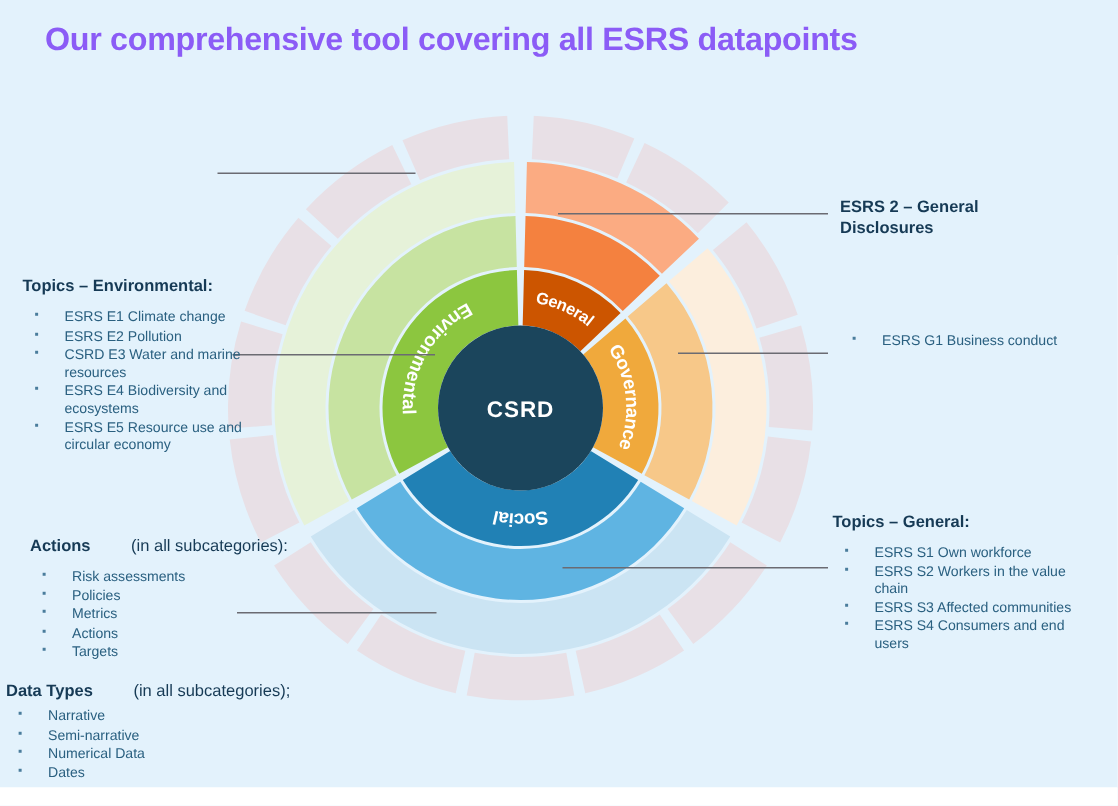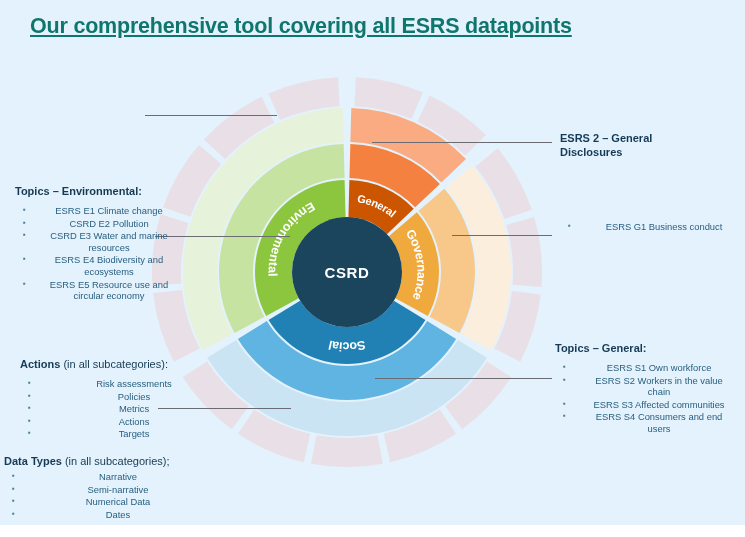--- a/index.html
+++ b/index.html
@@ -48,26 +48,26 @@
   }
   .block-heading {
     font-size: 11px;
     font-weight: bold;
     color: #163a55;
     line-height: 14px;
     margin: 0 0 0 0;
   }
   .block-heading .light {
     font-weight: normal;
+    padding-left: 24px;
   }
   ul.bullets {
     list-style: none;
     margin: 7px 0 0 0;
     padding: 0;
-    text-align: center;
   }
   ul.bullets.tight {
     margin-top: 3px;
   }
   ul.bullets li {
     position: relative;
     padding-left: 28px;
     font-size: 9.4px;
     line-height: 11.6px;
     color: #2a6080;
@@ -112,21 +112,21 @@
     fill: #ffffff;
     font-size: 15px;
     letter-spacing: 0.6px;
   }
 </style>
 </head>
 <body>
 
 <div id="slide" style="background: rgb(227, 242, 252);">
 
-  <div id="page-title" style="color: #0f766e; text-decoration: underline;">Our comprehensive tool covering all ESRS datapoints</div>
+  <div id="page-title" style="color: #8b5cf6;">Our comprehensive tool covering all ESRS datapoints</div>
 
   <svg id="sunburst" width="390" height="390" viewBox="0 0 390 390">
     <g id="sunburst-slices">
         <path d="M 197.40827924432432 103.03152610224873 A 92 92 0 0 1 261.73444213313047 131.67137903617464 L 234.89559040567582 157.14049833684354 A 55 55 0 0 0 196.43973215693302 140.01884712634435 Z" fill="#cc5500"></path>
         <path d="M 198.35064938340776 67.04386240312867 A 128 128 0 0 1 287.8479194895728 106.8906143111995 L 263.18519087515506 130.29466988478714 A 94 94 0 0 0 197.46063314094008 101.03221145229762 Z" fill="#f4813f"></path>
         <path d="M 199.2930195224912 31.056198704008608 A 164 164 0 0 1 313.9613968460152 82.10984958622436 L 289.2986682315974 105.513905159812 A 130 130 0 0 0 198.4030032800235 65.04454775317757 Z" fill="#fbab82"></path>
         <path d="M 203.84578268520448 0.20073889081061225 A 195 195 0 0 1 270.8791702773402 15.368845914684385 L 259.59457572327426 42.08322267609029 A 166 166 0 0 0 202.5302560294561 29.17088541474135 Z" fill="#e8e0e6"></path>
         <path d="M 277.71888743535106 18.414084192827772 A 195 195 0 0 1 333.8450789682443 58.080154665943326 L 313.1963236345054 78.44259320280304 A 166 166 0 0 0 265.4171041757347 44.67557936415082 Z" fill="#e8e0e6"></path>
         <path d="M 264.9573488352029 135.2507795536231 A 92 92 0 0 1 275.8511743649008 238.89860594388398 L 243.3349411964081 221.24373181427848 A 55 55 0 0 0 236.8223281080017 159.2803573418399 Z" fill="#f0a93c"></path>
         <path d="M 292.331963596804 111.87064981373649 A 128 128 0 0 1 307.48859042073155 256.07632131322987 L 277.6088085902247 239.8529234644032 A 94 94 0 0 0 266.4781607664029 133.95188345696272 Z" fill="#f7c889"></path>
@@ -172,21 +172,21 @@
       <div class="leader" style="left: 372px; top: 142px; width: 180px;"></div>
       <div class="leader" style="left: 452px; top: 235px; width: 100px;"></div>
       <div class="leader" style="left: 375px; top: 378px; width: 177px;"></div>
     </div>
 
 
   <div class="block" id="env-block" style="left:15px; top:184px; width:160px;">
     <div class="block-heading">Topics – Environmental:</div>
     <ul class="bullets">
         <li>ESRS E1 Climate change</li>
-        <li>CSRD E2 Pollution</li>
+        <li>ESRS E2 Pollution</li>
         <li>CSRD E3 Water and marine resources</li>
         <li>ESRS E4 Biodiversity and ecosystems</li>
         <li>ESRS E5 Resource use and circular economy</li>
       </ul>
   </div>
 
   <div class="block" id="aspects-block" style="left:20px; top:357px; width:200px;">
     <div class="block-heading">
       <span>Actions</span><span class="light"> (in all subcategories):</span>
     </div>

